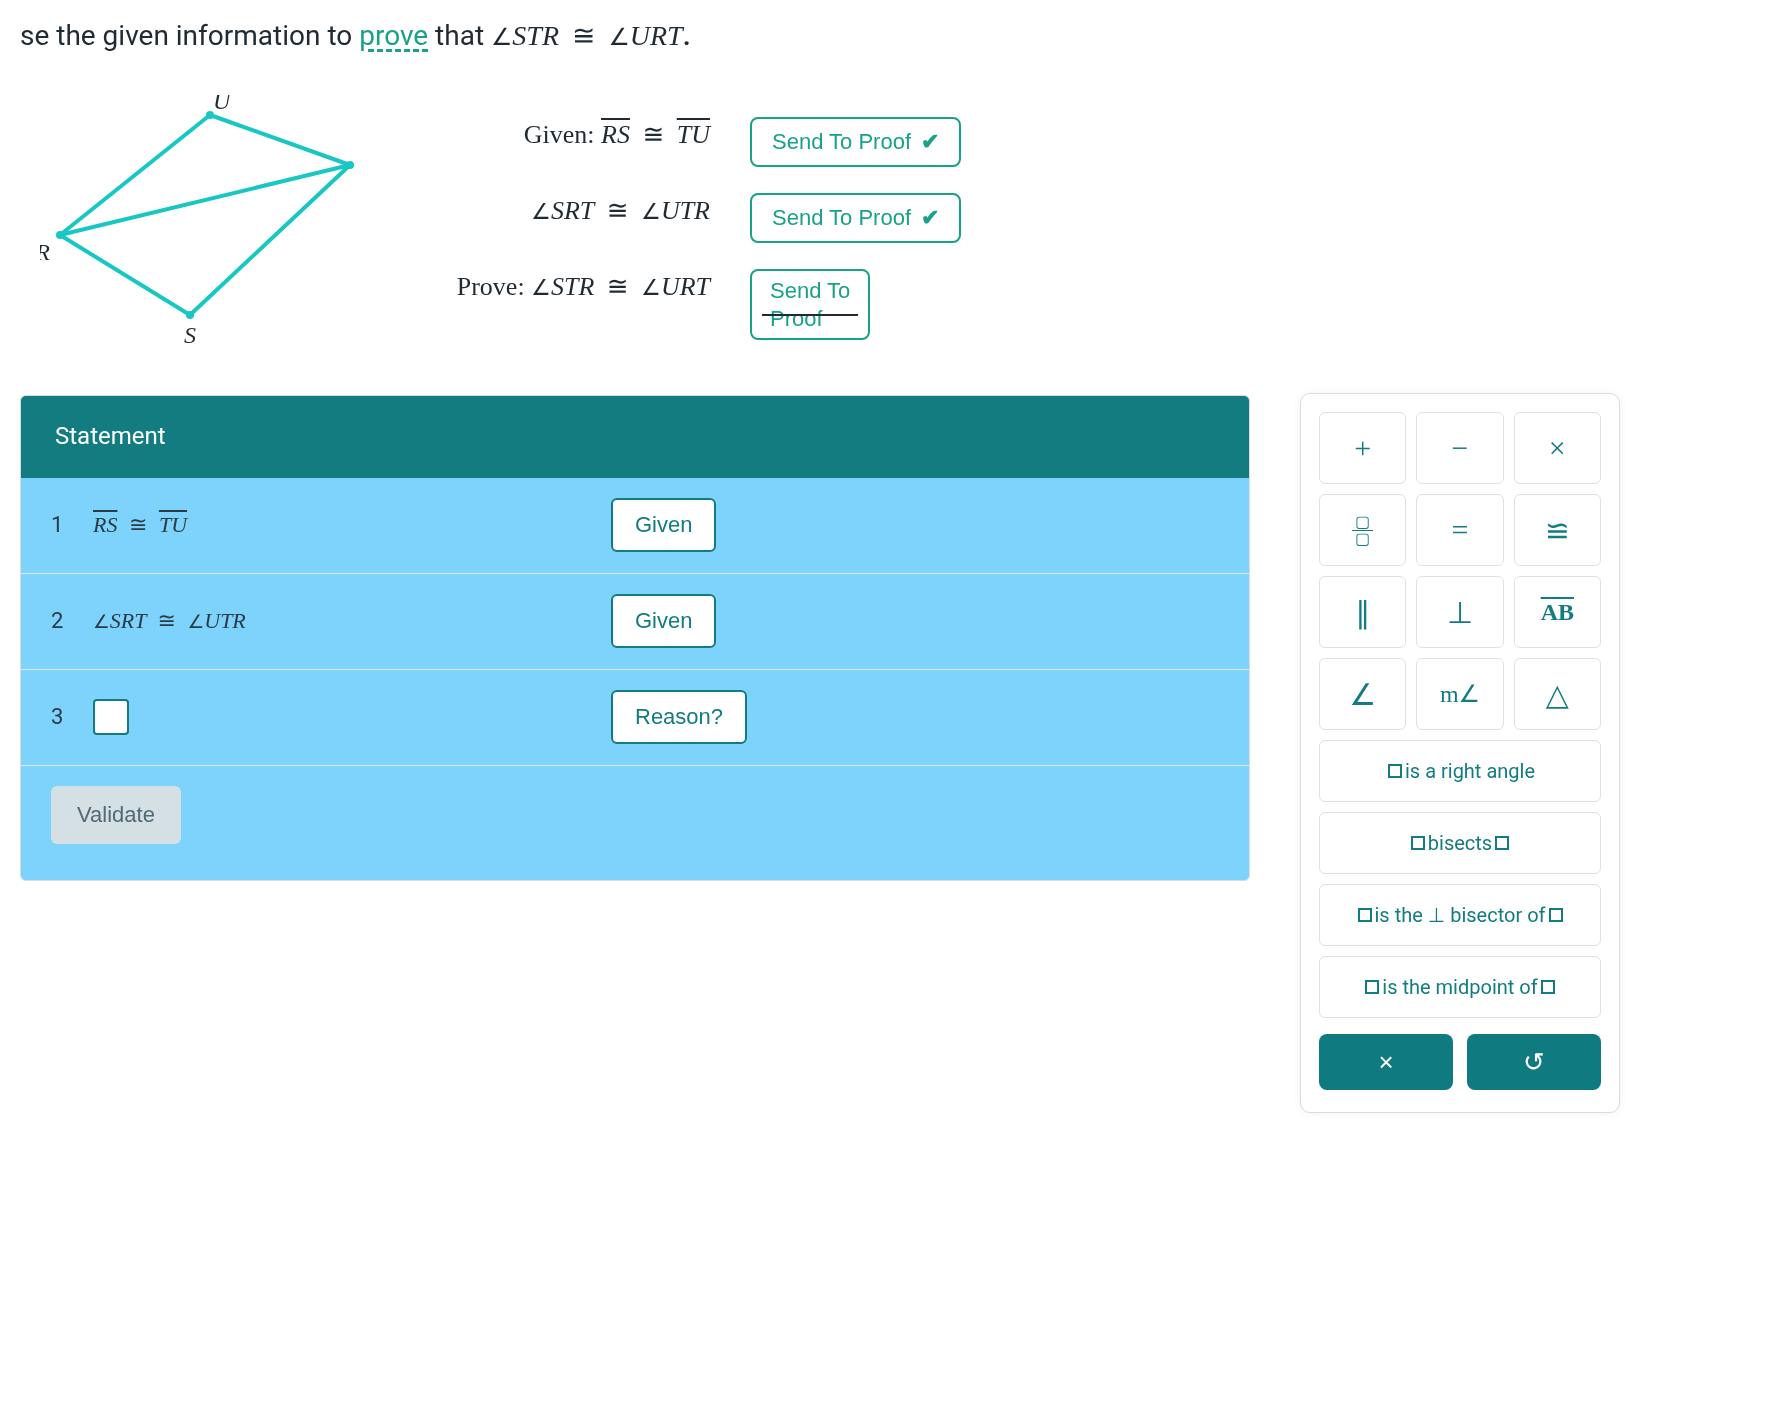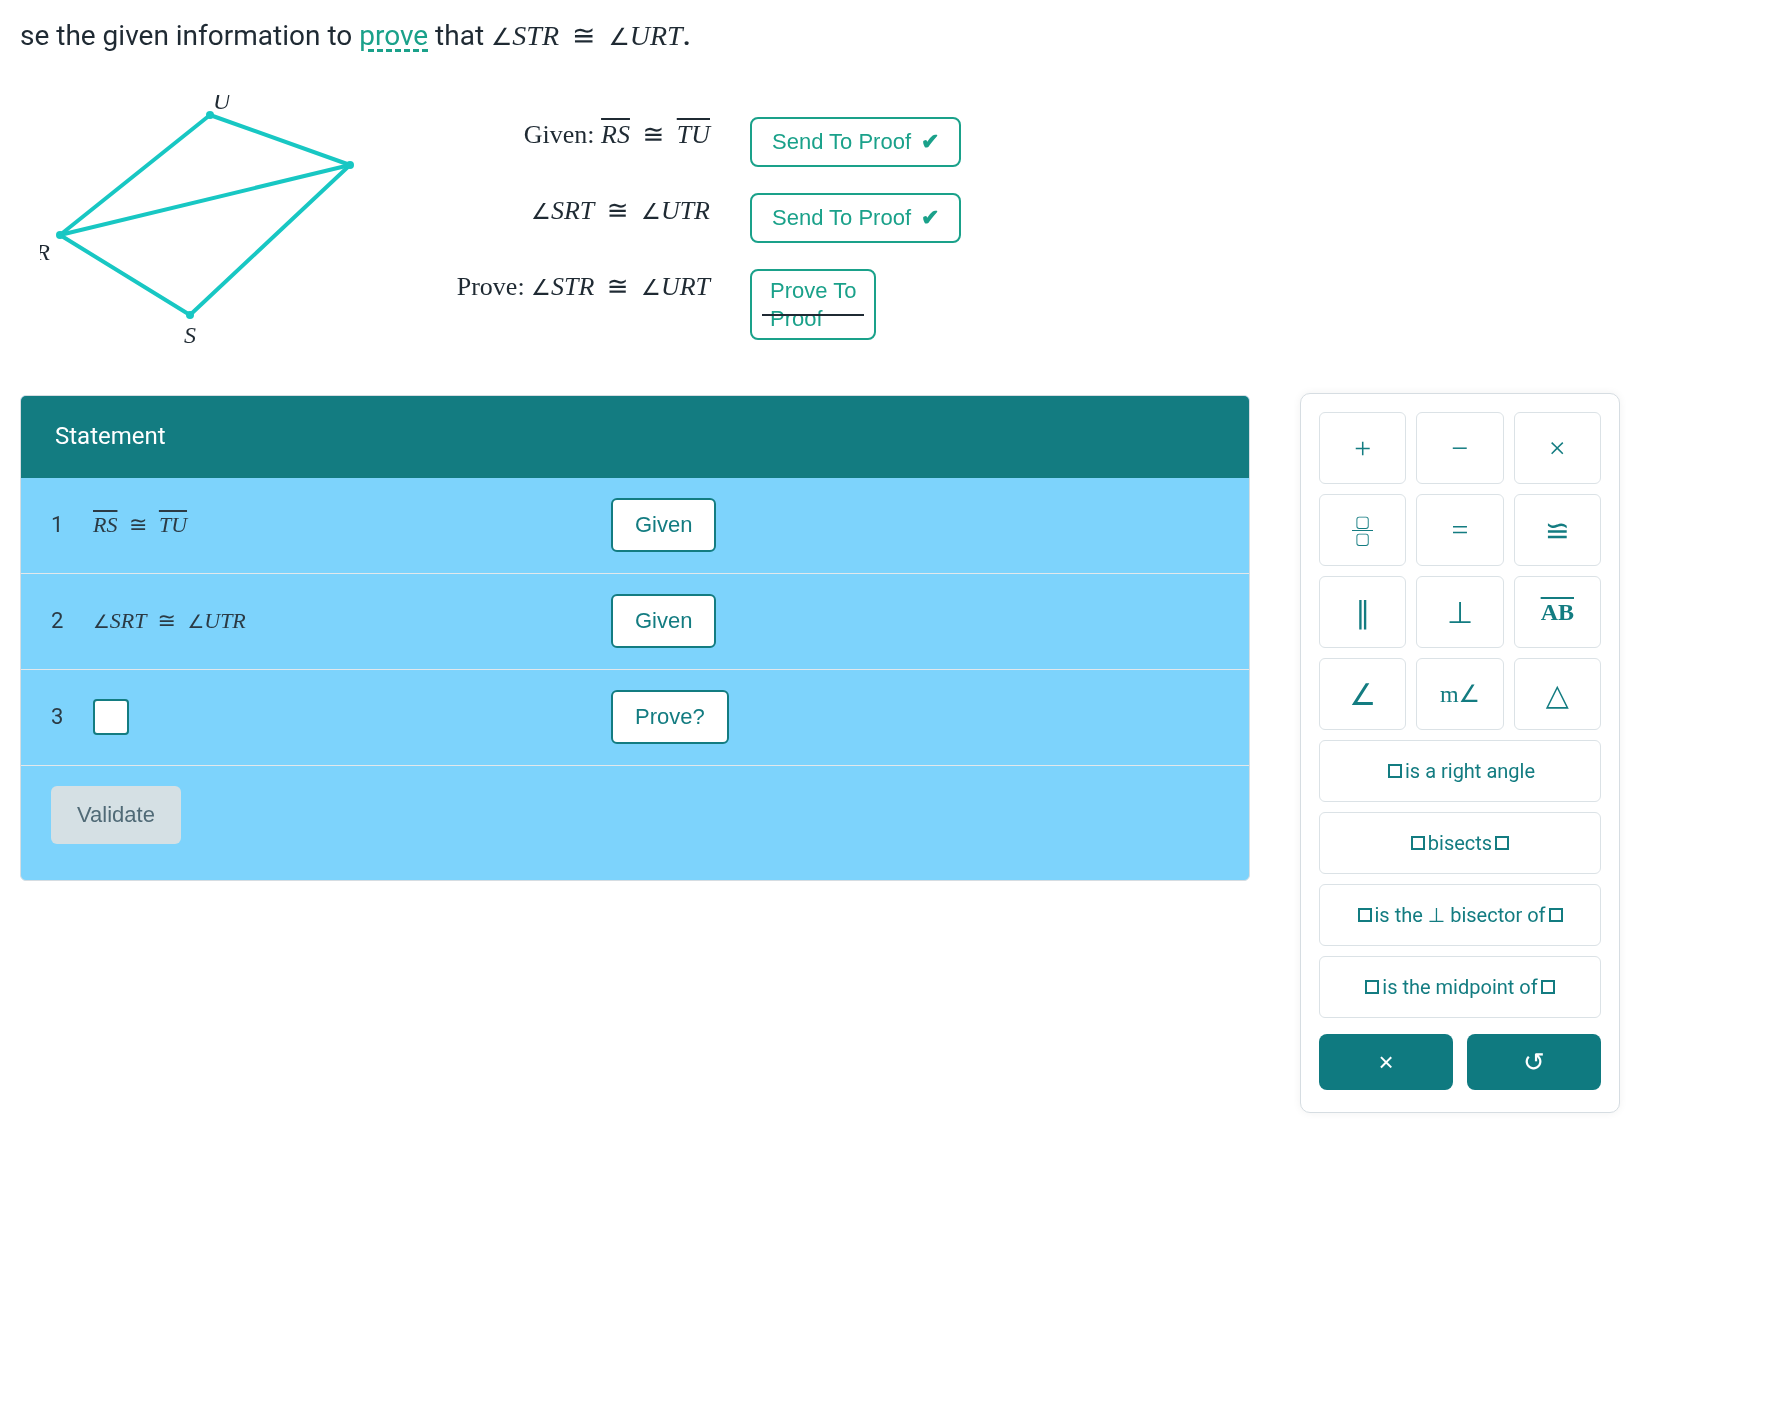--- a/index.html
+++ b/index.html
@@ -201,21 +201,21 @@
       </div>
 
       <div class="stmt-row">
         <div class="stmt-label">
           <span style="font-family:inherit; font-style:normal;">Prove:</span>
           <span class="ang">∠</span><span class="mathit">STR</span>
           <span class="cong">≅</span>
           <span class="ang">∠</span><span class="mathit">URT</span>
         </div>
         <button class="btn disabled" style="position:relative; padding:6px 18px; line-height:1.25;">
-          <span class="btn-text" style="white-space:pre-line; text-align:left;">Prove To
+          <span class="btn-text" style="white-space:pre-line; text-align:left;">Send To
 Proof</span>
           <span class="strike-line"></span>
         </button>
       </div>
     </div>
   </div>
 
   <div class="proof-section">
     <div class="proof-table">
       <div class="pt-head">
@@ -249,21 +249,21 @@
           <button class="reason-btn">Given</button>
         </div>
       </div>
 
       <div class="pt-row">
         <div class="colA">
           <span class="pt-num">3</span>
           <span class="input-slot"></span>
         </div>
         <div class="colB">
-          <button class="reason-btn">Prove?</button>
+          <button class="reason-btn">Reason?</button>
         </div>
       </div>
 
       <div class="validate-row">
         <button class="validate-btn">Validate</button>
       </div>
     </div>
 
     <div class="palette">
       <div class="palette-grid">

